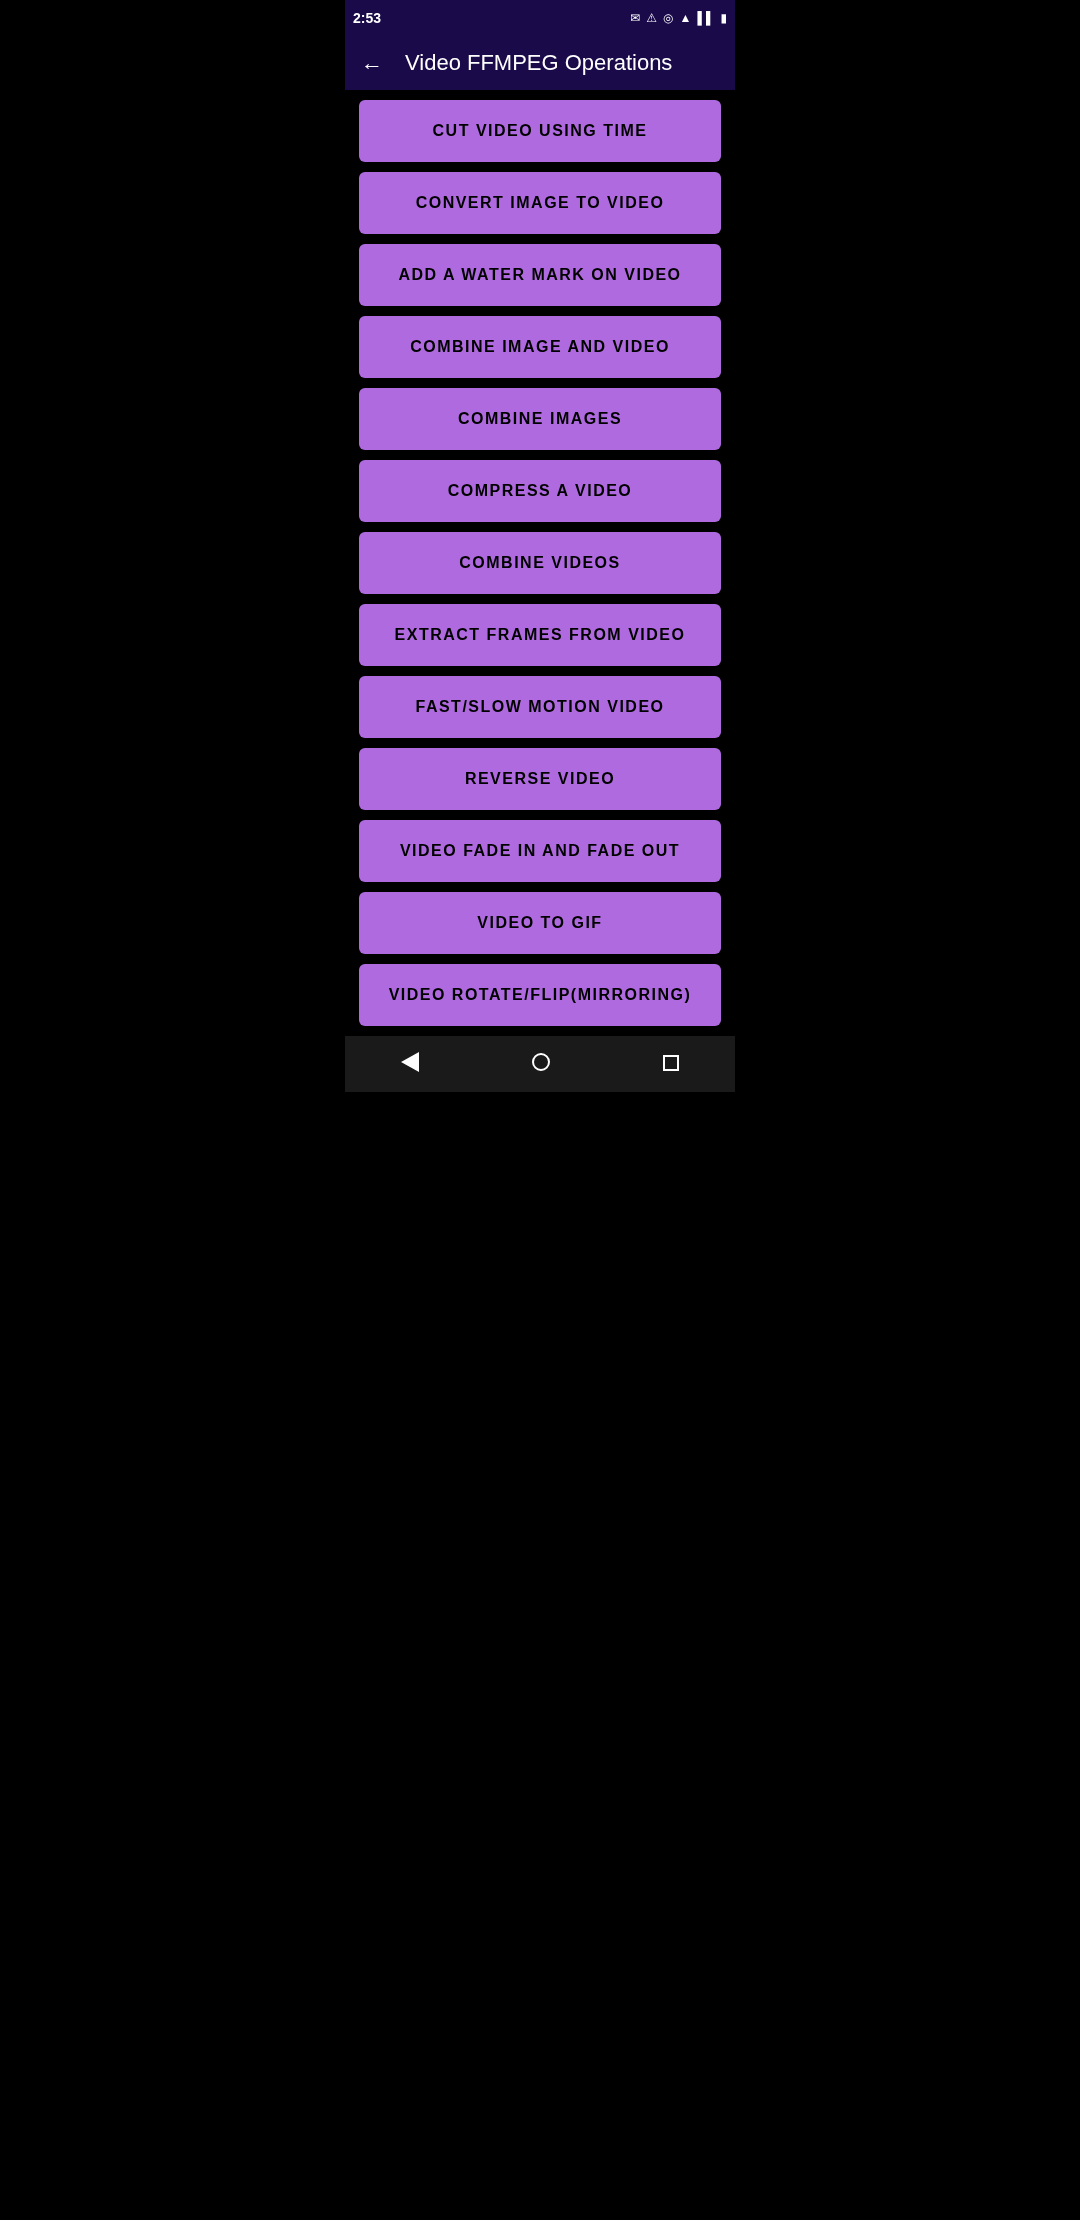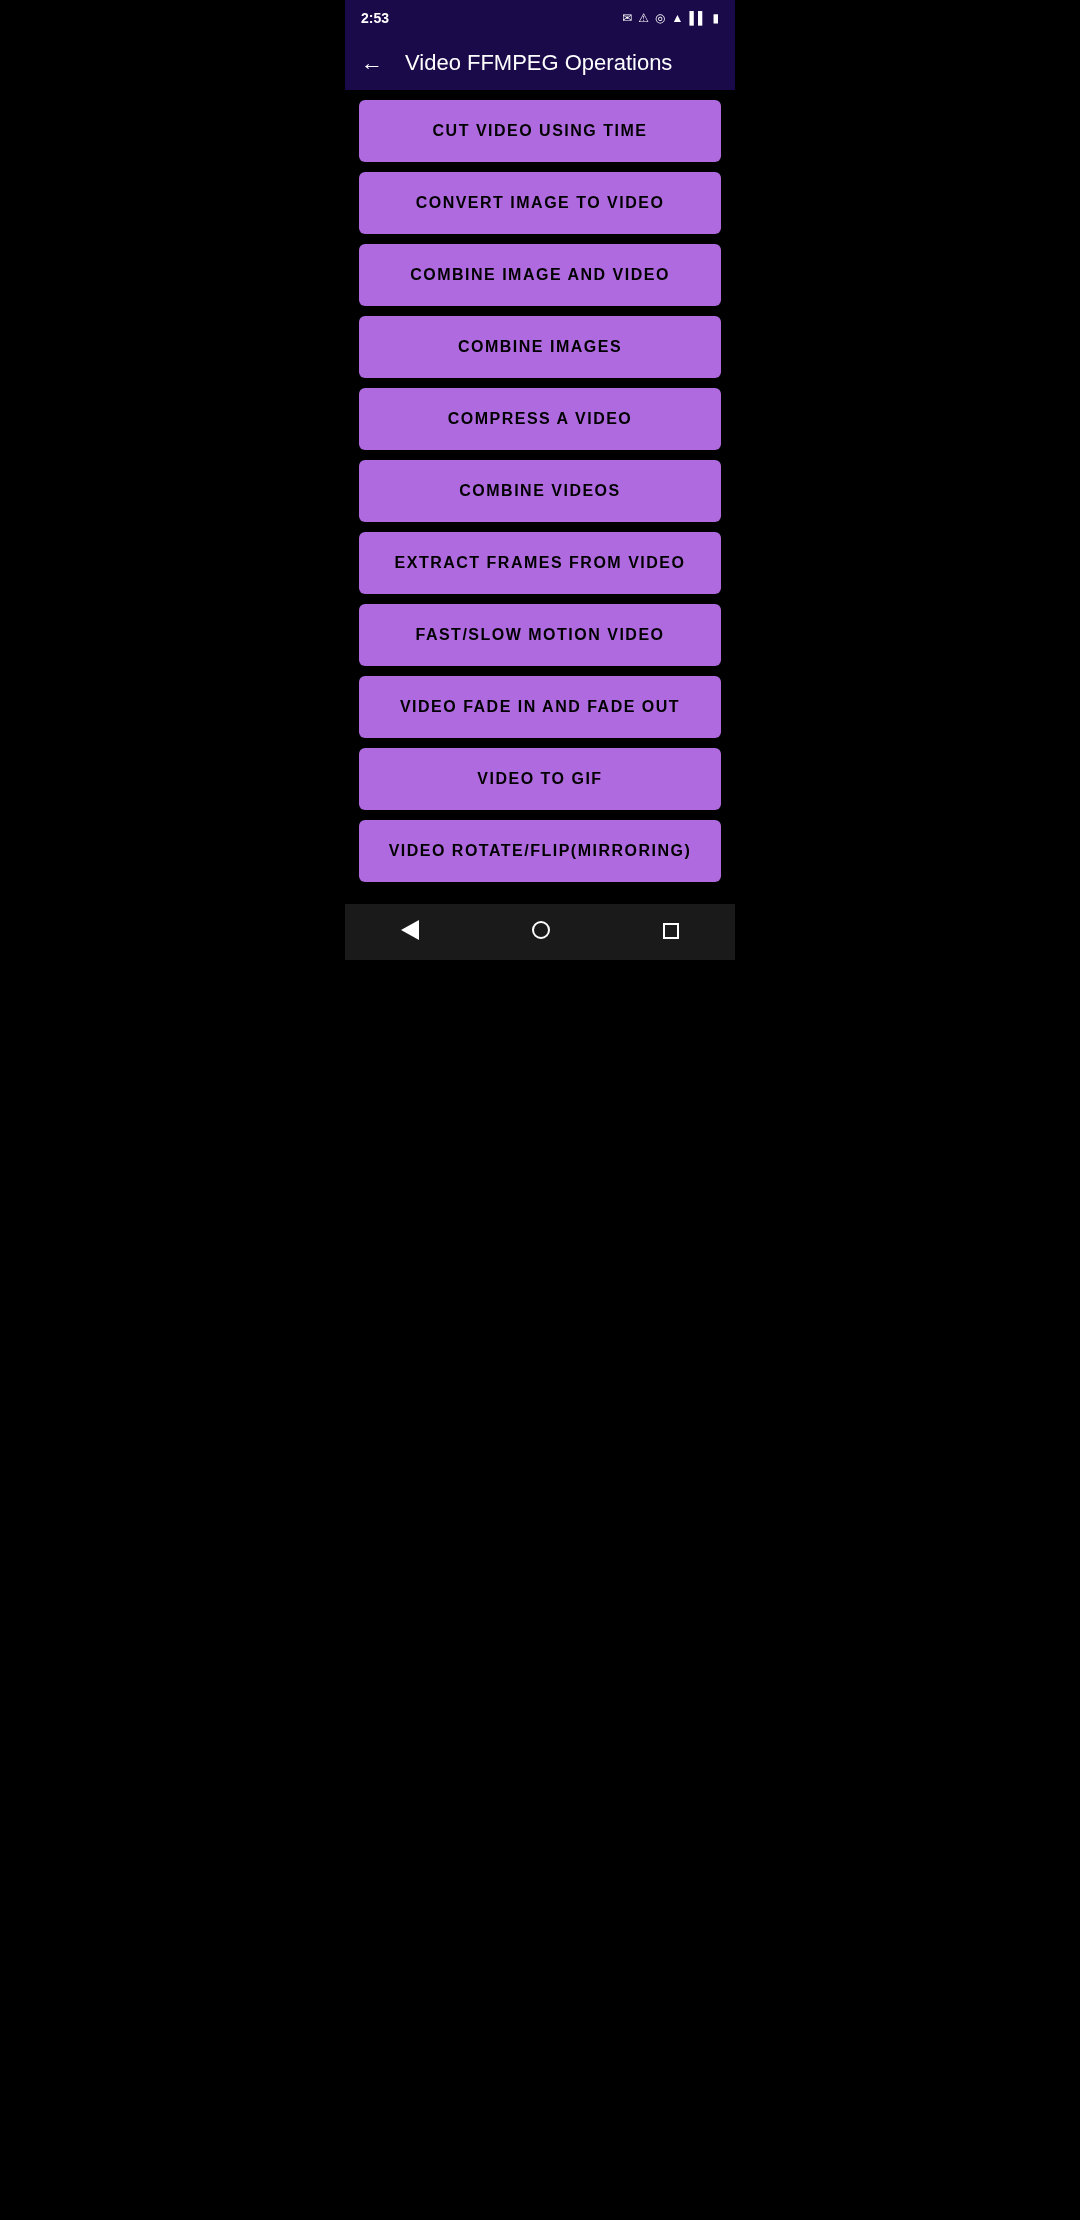--- a/index.html
+++ b/index.html
@@ -18,21 +18,21 @@
       display: flex;
       flex-direction: column;
     }
 
     .status-bar {
       background-color: #1a0a4a;
       color: #ffffff;
       display: flex;
       justify-content: space-between;
       align-items: center;
-      padding: 6px 16px;
+      padding: 6px 8px;
       height: 36px;
       text-align: center;
     }
 
     .status-time {
       font-size: 14px;
       font-weight: bold;
     }
 
     .status-icons {
@@ -151,26 +151,28 @@
 </div>
 
 <div class="header">
   <button class="back-btn">←</button>
   <span class="header-title">Video FFMPEG Operations</span>
 </div>
 
 <div class="content" id="buttons-container">
 <button class="op-button">CUT VIDEO USING TIME</button>
     <button class="op-button">CONVERT IMAGE TO VIDEO</button>
+    <button class="op-button">ADD A WATER MARK ON VIDEO</button>
     <button class="op-button">COMBINE IMAGE AND VIDEO</button>
     <button class="op-button">COMBINE IMAGES</button>
     <button class="op-button">COMPRESS A VIDEO</button>
     <button class="op-button">COMBINE VIDEOS</button>
     <button class="op-button">EXTRACT FRAMES FROM VIDEO</button>
     <button class="op-button">FAST/SLOW MOTION VIDEO</button>
+    <button class="op-button">REVERSE VIDEO</button>
     <button class="op-button">VIDEO FADE IN AND FADE OUT</button>
     <button class="op-button">VIDEO TO GIF</button>
     <button class="op-button">VIDEO ROTATE/FLIP(MIRRORING)</button>
   </div>
 
 <div class="nav-bar">
   <button class="nav-btn">
     <span class="nav-triangle"></span>
   </button>
   <button class="nav-btn">

